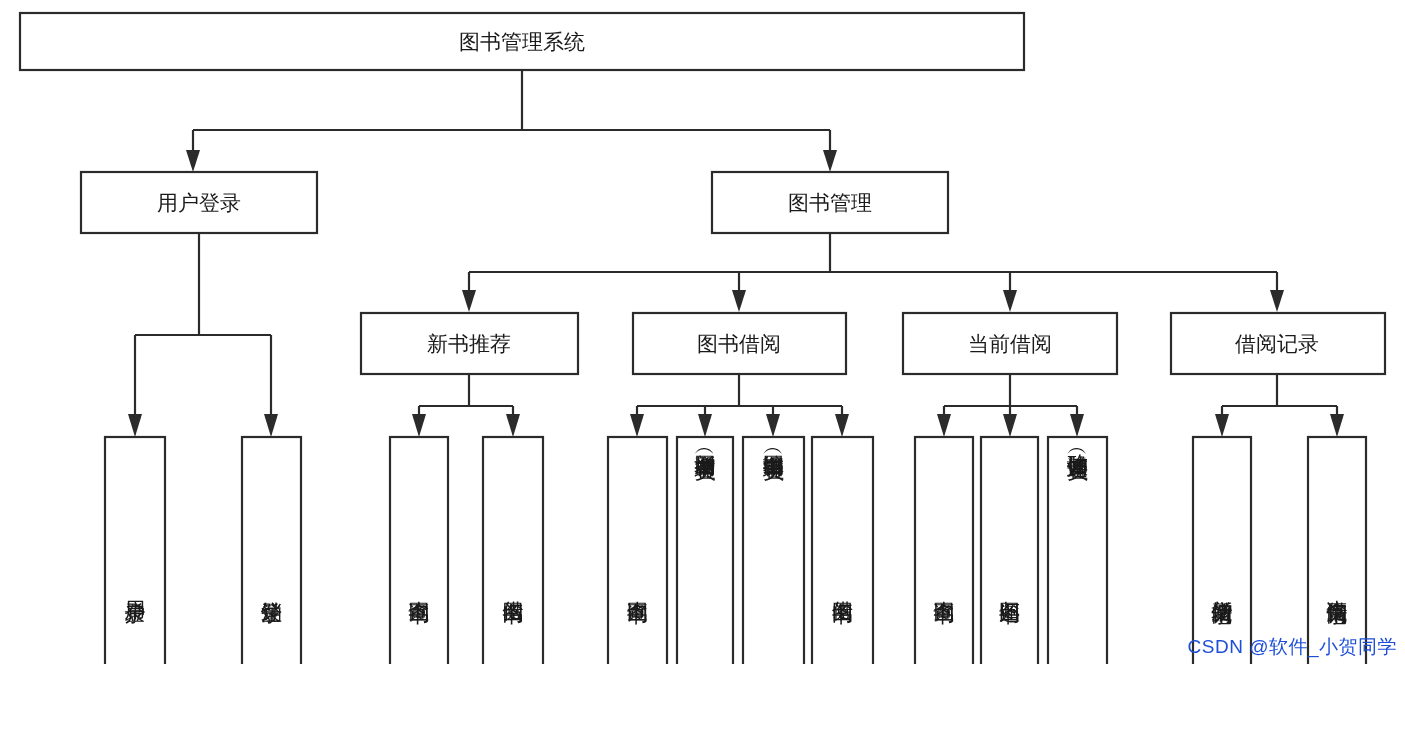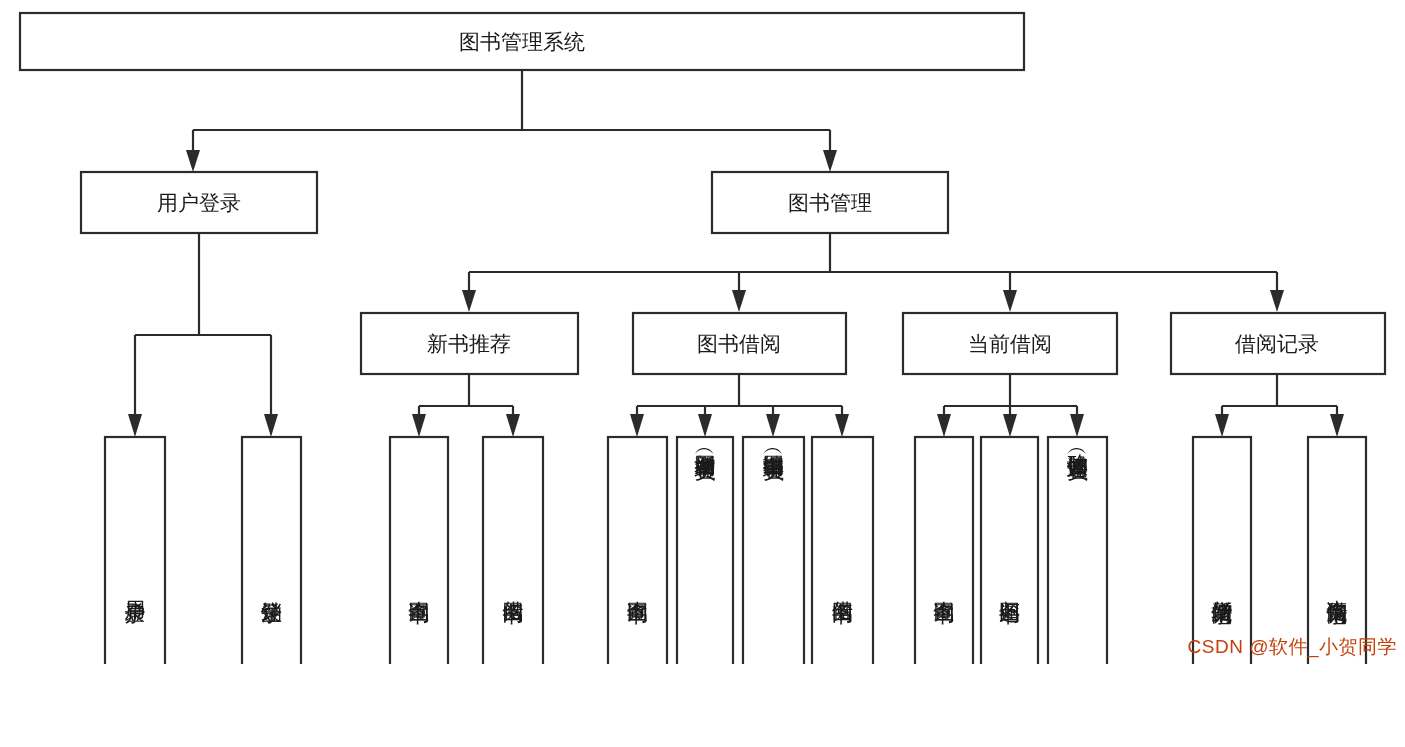--- a/index.html
+++ b/index.html
@@ -63,21 +63,21 @@
     align-items: center;
     justify-content: center;
     pointer-events: none;
   }
   .watermark {
     position: absolute;
     right: 8px;
     bottom: 4px;
     font-family: "Liberation Sans", "DejaVu Sans", sans-serif;
     font-size: 19px;
-    color: #c2410c;
+    color: #1d4ed8;
     letter-spacing: 0.5px;
     white-space: nowrap;
   }
 </style>
 </head>
 <body>
 
 <div id="diagram-root">
 
   <svg class="diagram-canvas" viewBox="0 0 1405 747" xmlns="http://www.w3.org/2000/svg">

